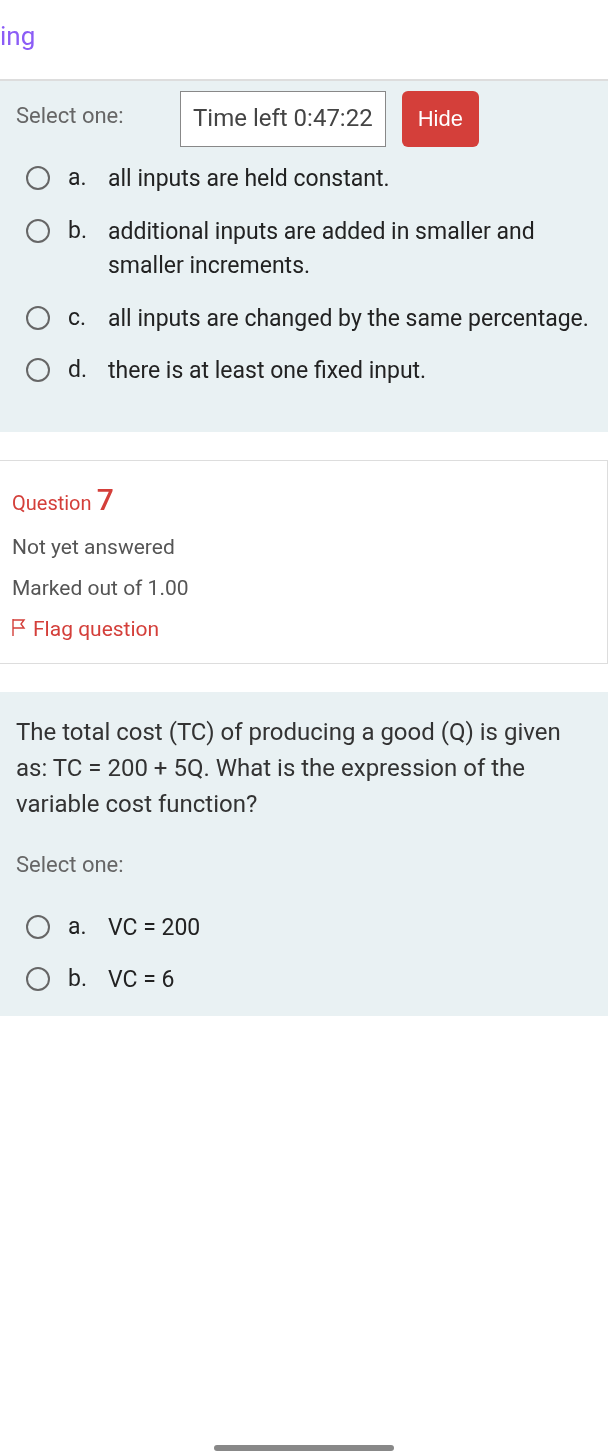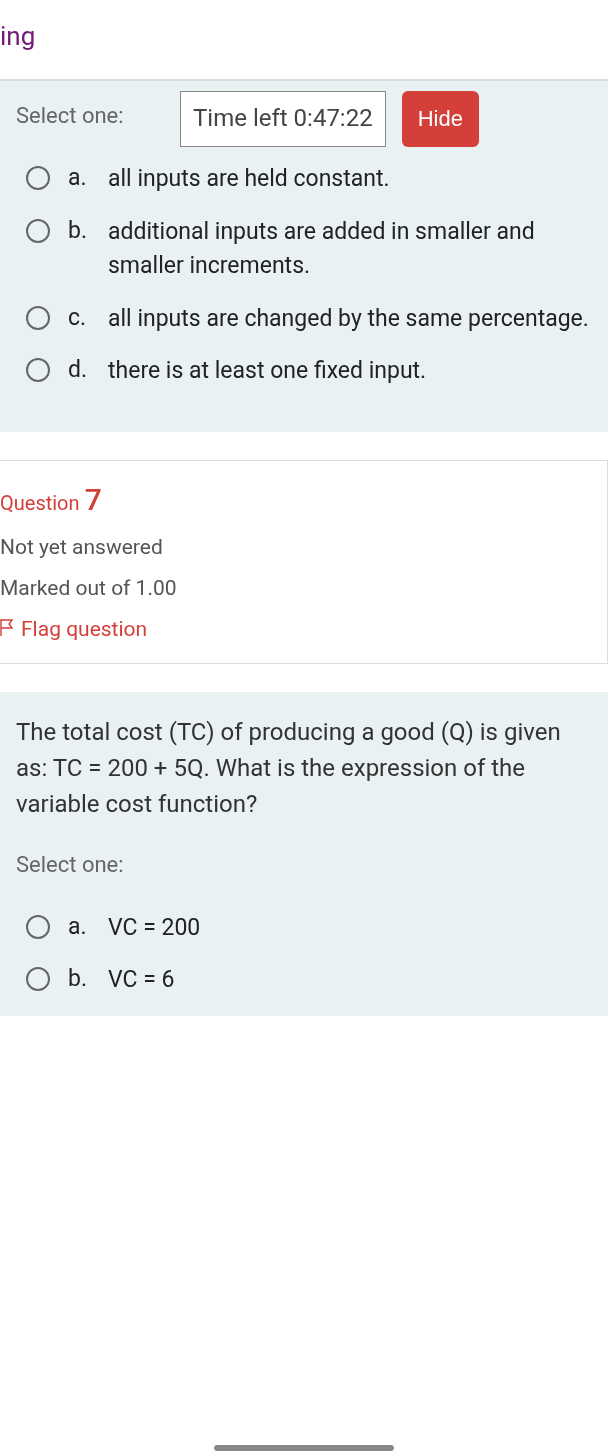--- a/index.html
+++ b/index.html
@@ -7,21 +7,21 @@
   font-family: -apple-system, BlinkMacSystemFont, "Segoe UI", Roboto, Arial, sans-serif;
   background: #fff;
   width: 608px;
   color: #333;
   font-size: 22px;
   line-height: 1.4;
 }
 .header-fragment {
   padding: 18px 0 25px 0;
   font-size: 26px;
-  color: #701a75;
+  color: #8b5cf6;
   border-bottom: 1px solid #ddd;
 }
 .question-card {
   background: #e9f1f3;
   padding: 20px 16px 25px 16px;
   position: relative;
   border-top: 1px solid #ddd;
 }
 .timer-wrap {
   position: absolute;
@@ -83,21 +83,21 @@
 }
 .opt-text {
   flex: 1 1 auto;
   font-size: 23px;
   color: #222;
   line-height: 1.5;
 }
 .qinfo {
   border: 1px solid #ddd;
   border-left: none;
-  padding: 18px 16px 18px 0;
+  padding: 18px 16px 18px 12px;
   background: #fff;
   margin-top: 28px;
 }
 .qinfo-row { margin-bottom: 12px; color: #555; font-size: 21px; }
 .qnum-label { color: #d43f3a; font-size: 20px; }
 .qnum-value { color: #d43f3a; font-size: 30px; font-weight: 500; }
 .flag-link { color: #d43f3a; font-size: 21px; cursor: pointer; }
 .flag-icon { display:inline-block; margin-right:6px; }
 .question-card2 {
   background: #e9f1f3;

